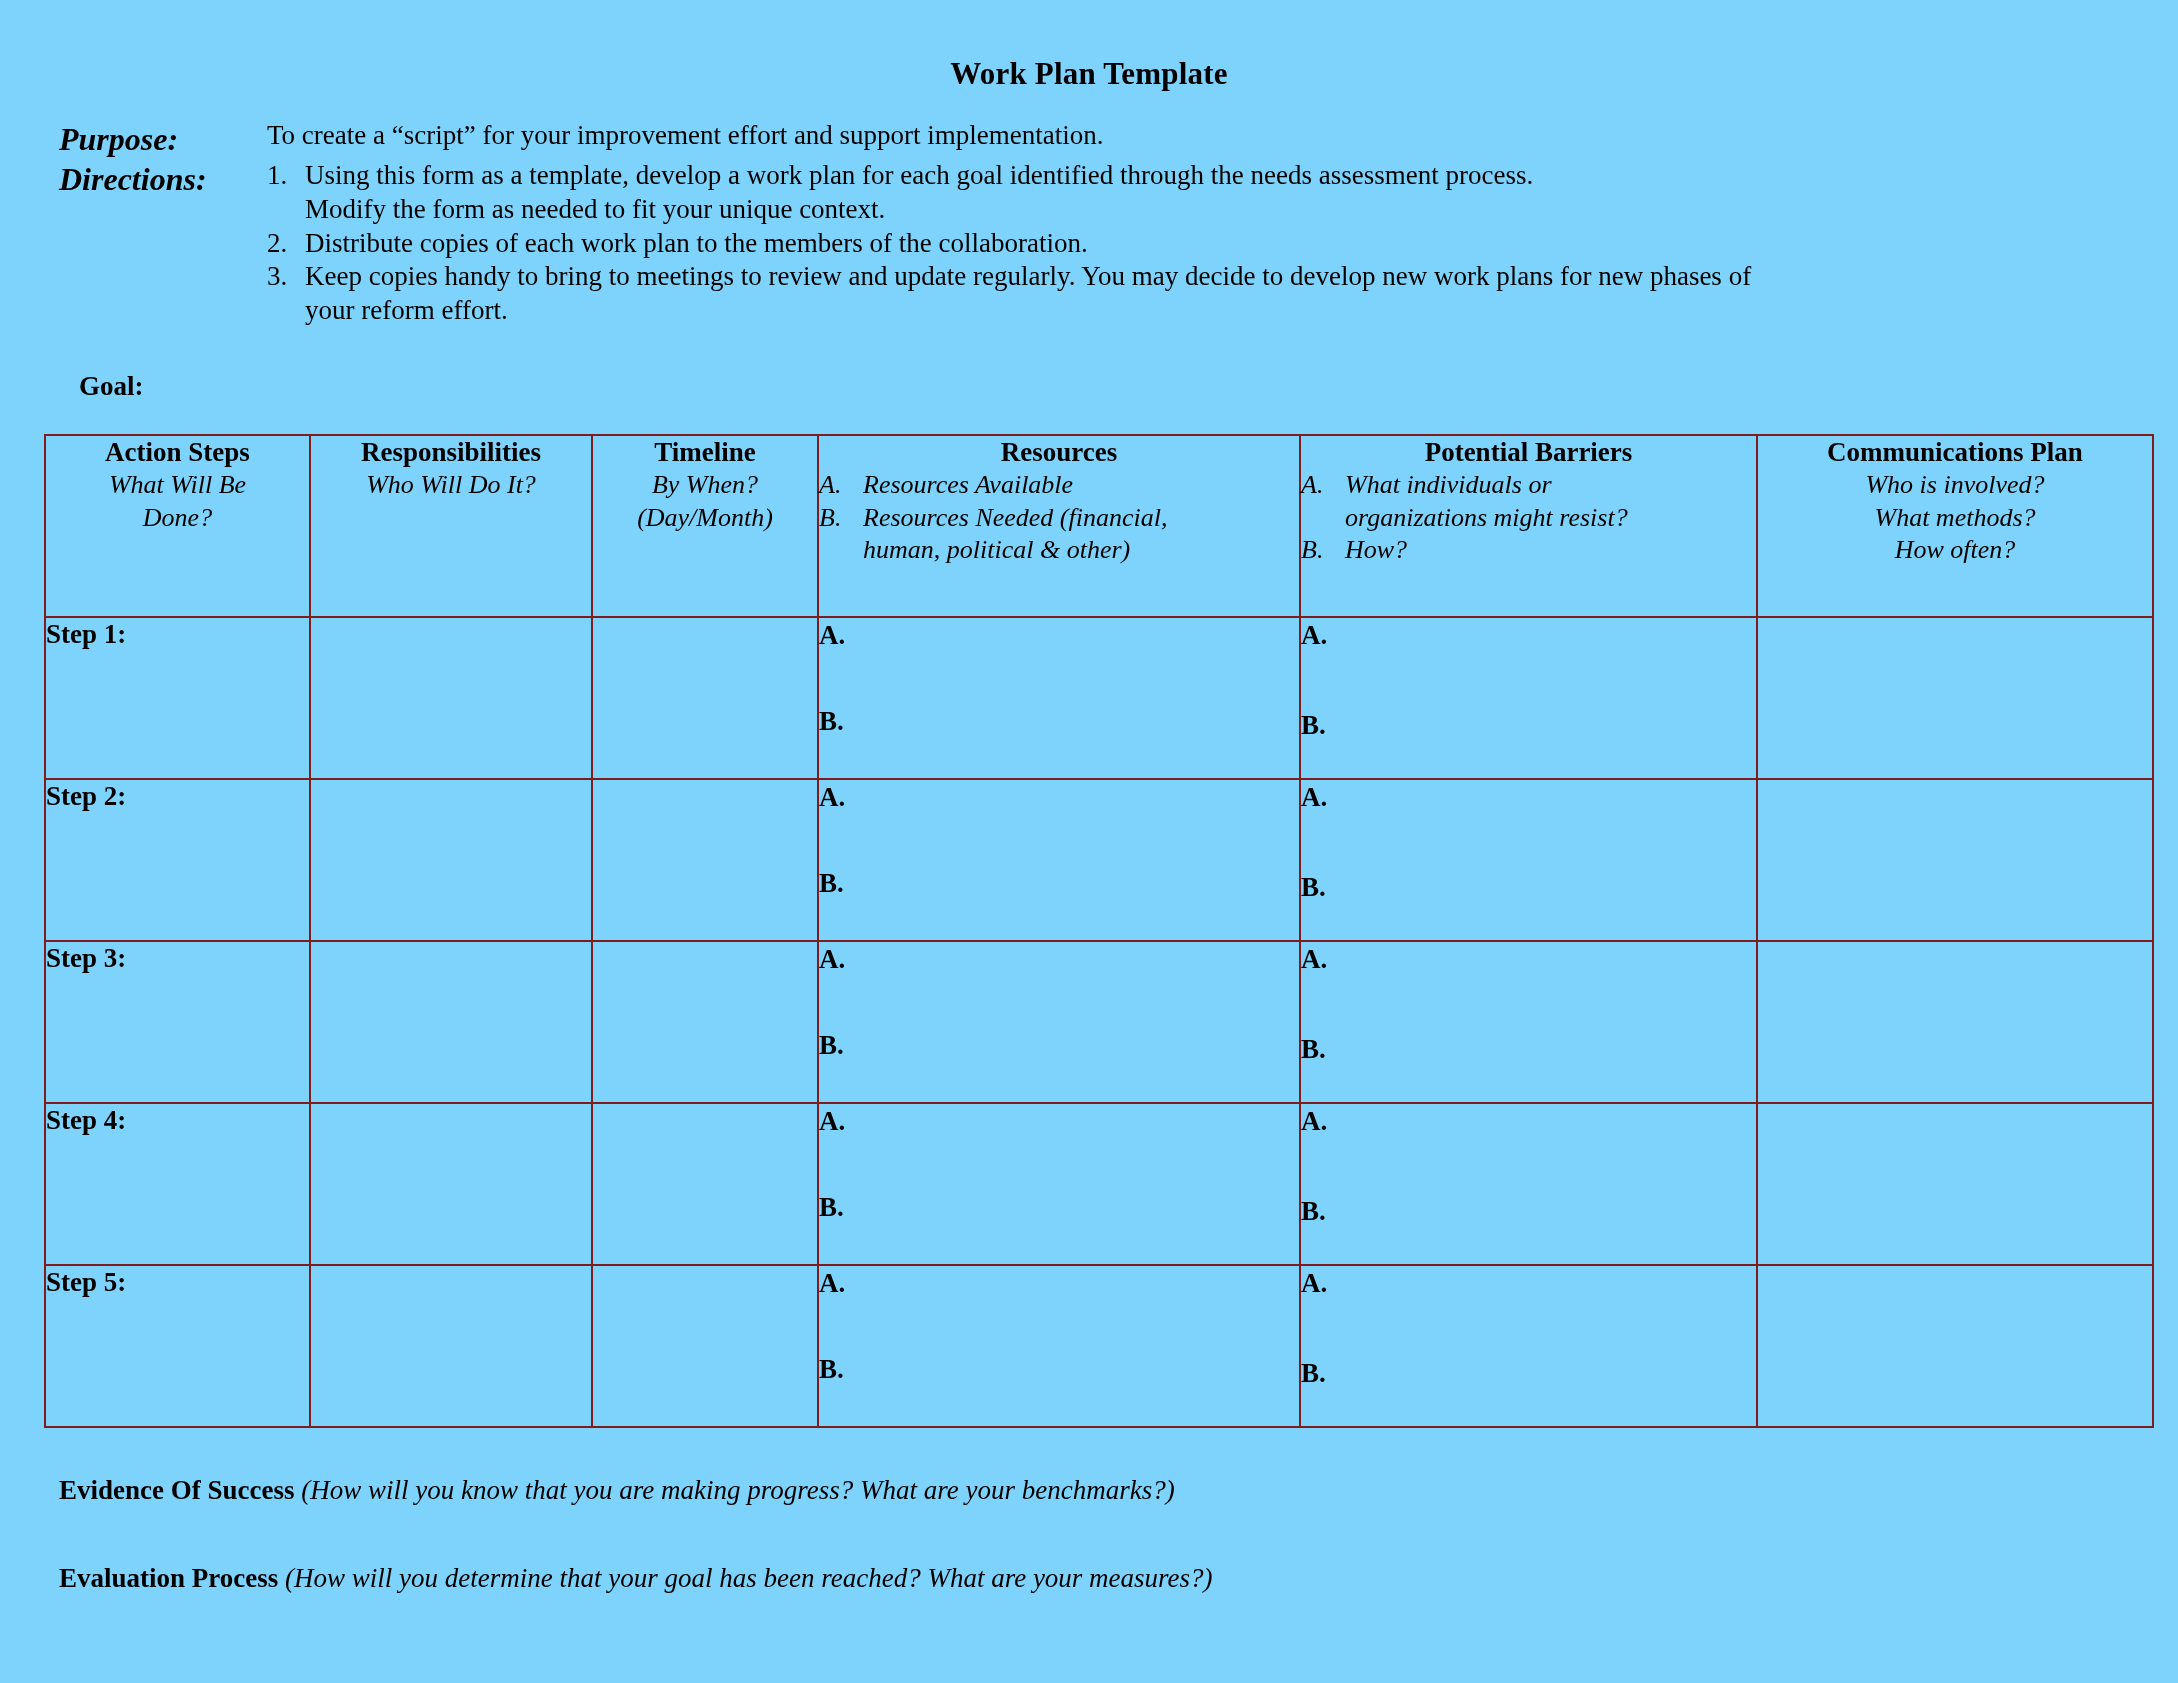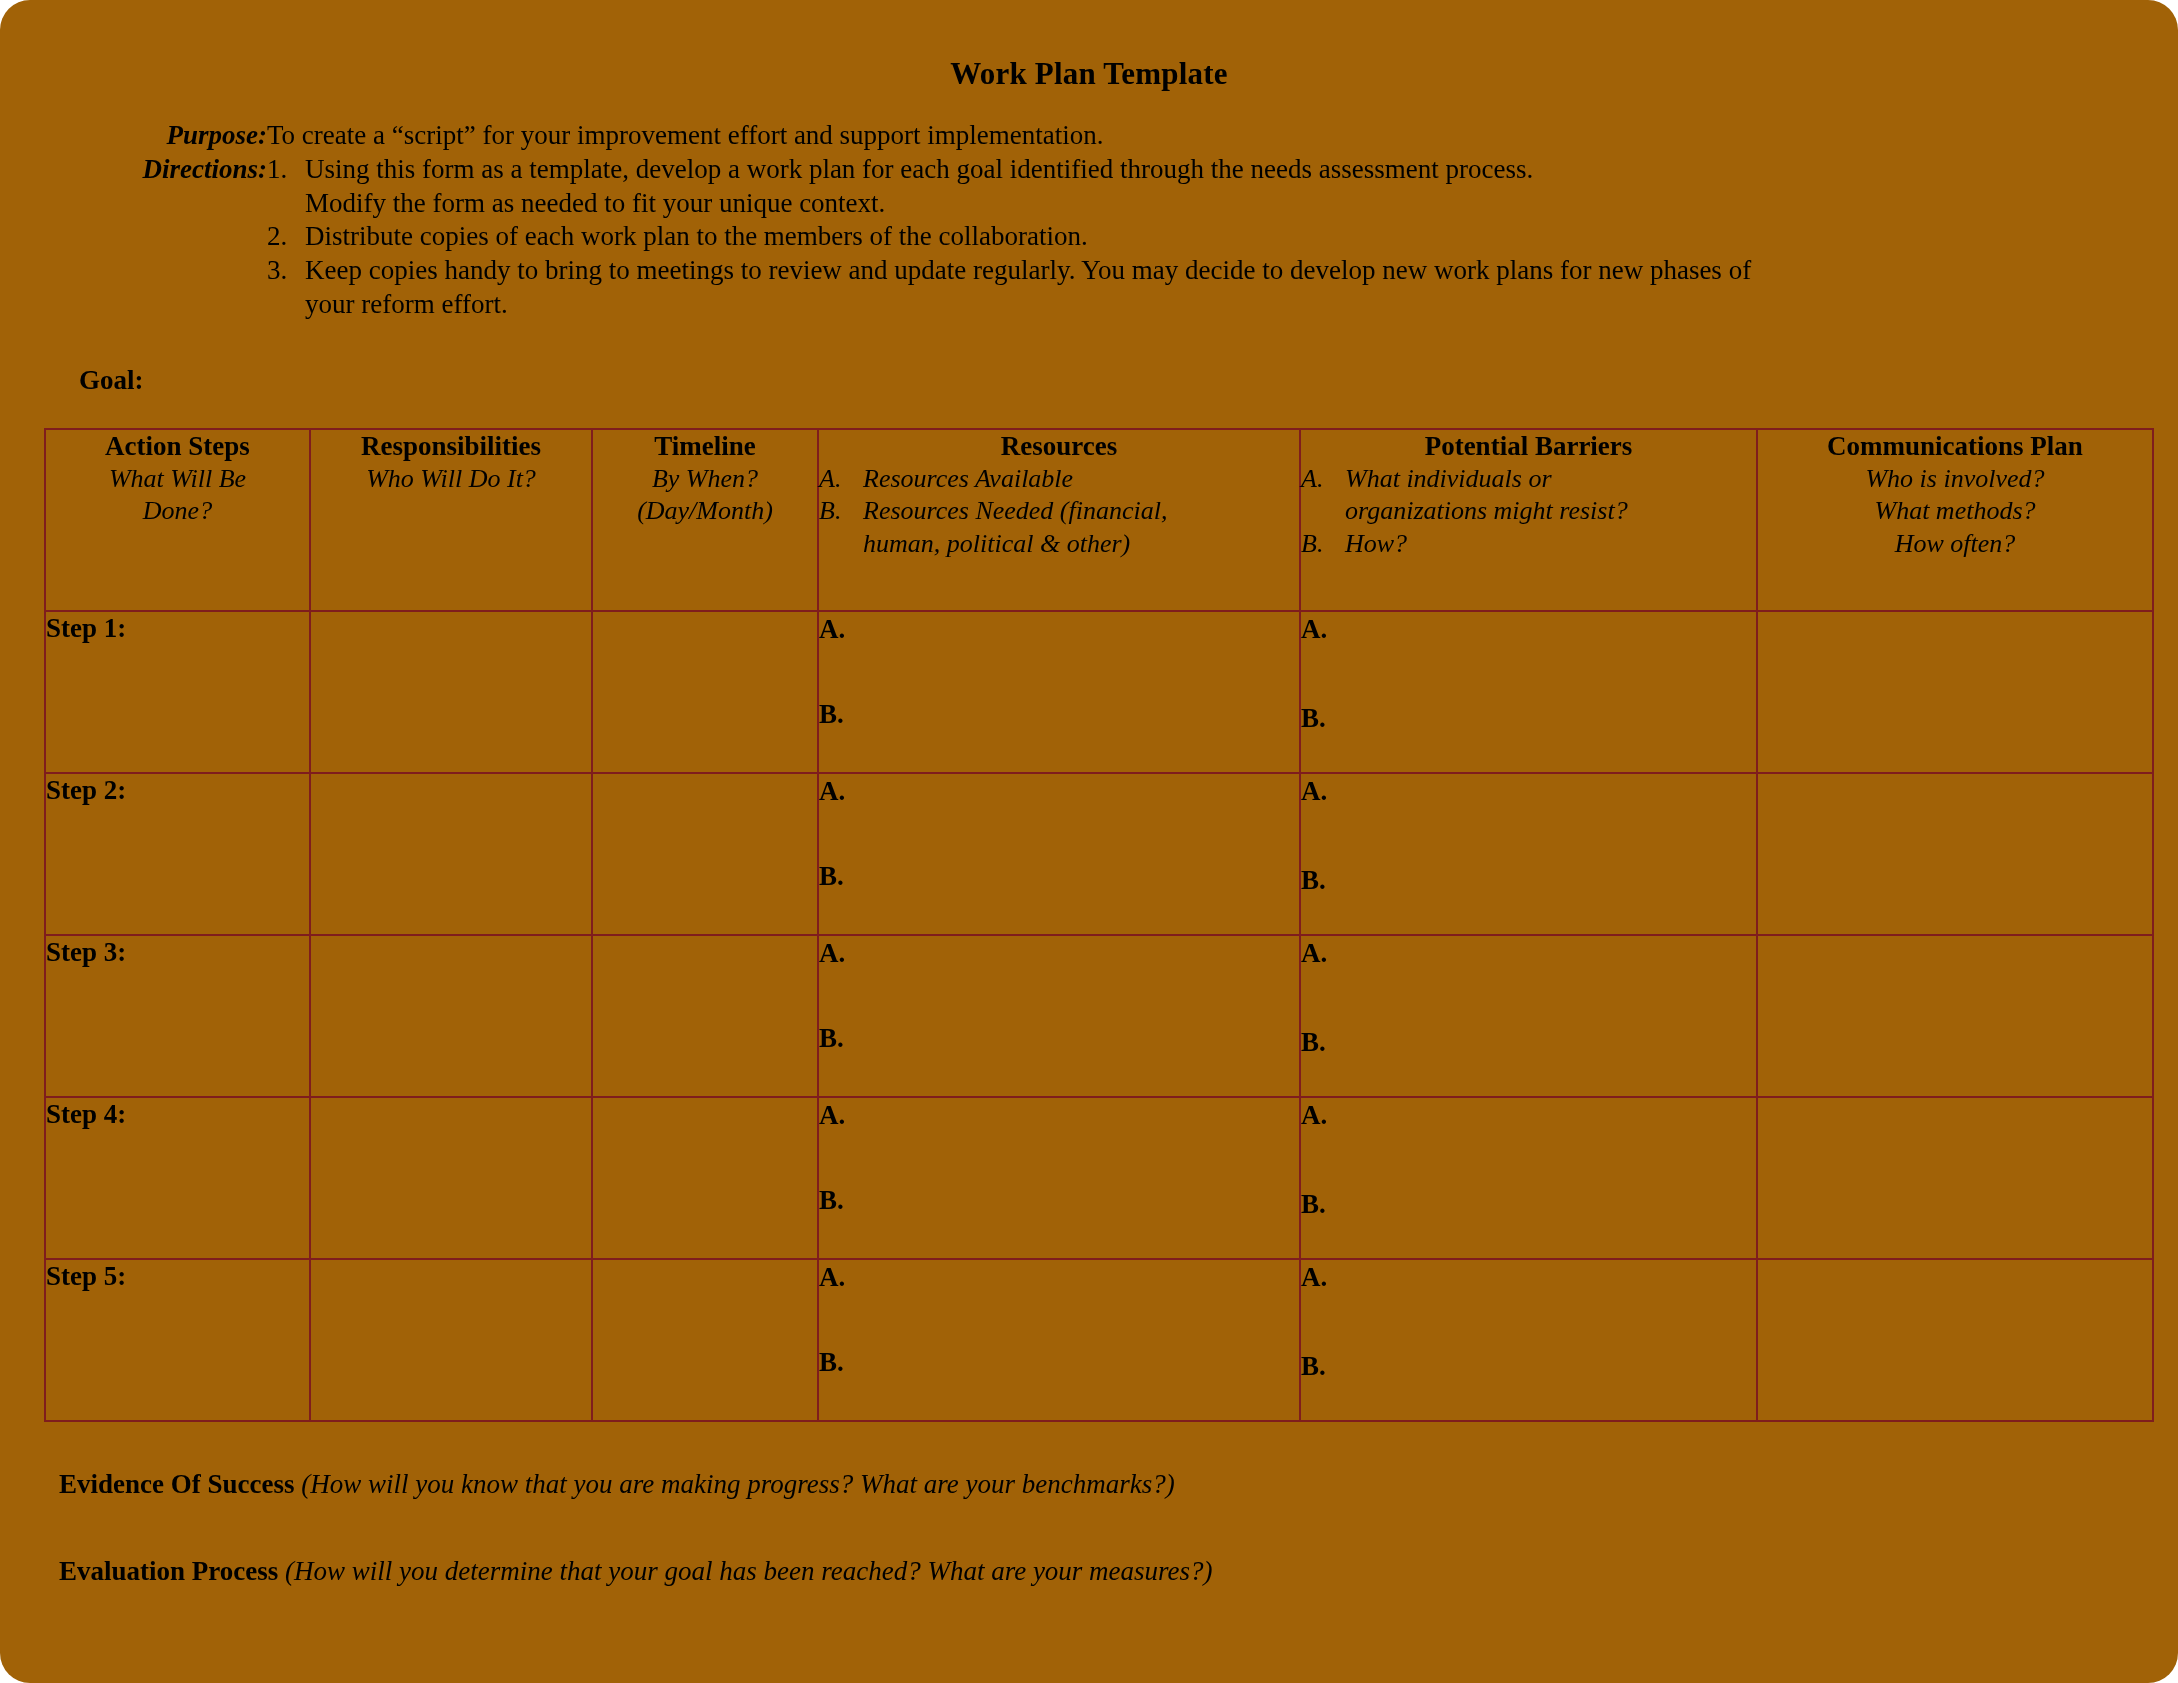--- a/index.html
+++ b/index.html
@@ -9,25 +9,24 @@
     background: #ffffff;
   }
   body {
     font-family: "Liberation Serif", "DejaVu Serif", serif;
     color: #000000;
   }
   .page {
     position: relative;
     width: 2178px;
     height: 1683px;
-    background: #a16207;
+    background: #7dd3fc;
     box-sizing: border-box;
     padding: 0;
     overflow: hidden;
-    border-radius: 30px;
   }
 
   
   .doc-title {
     text-align: center;
     font-weight: bold;
     font-size: 31px;
     line-height: 1.1;
     padding-top: 57px;
     letter-spacing: 0.2px;
@@ -43,23 +42,22 @@
     display: flex;
     align-items: flex-start;
   }
   .meta-row + .meta-row {
   }
   .meta-label {
     width: 208px;
     flex: 0 0 208px;
     font-style: italic;
     font-weight: bold;
-    font-size: 27px;
+    font-size: 32px;
     line-height: 1.25;
-    text-align: right;
   }
   .meta-body {
     flex: 1 1 auto;
     font-size: 27px;
     line-height: 1.25;
   }
   .dir-item {
     display: flex;
     align-items: flex-start;
   }

